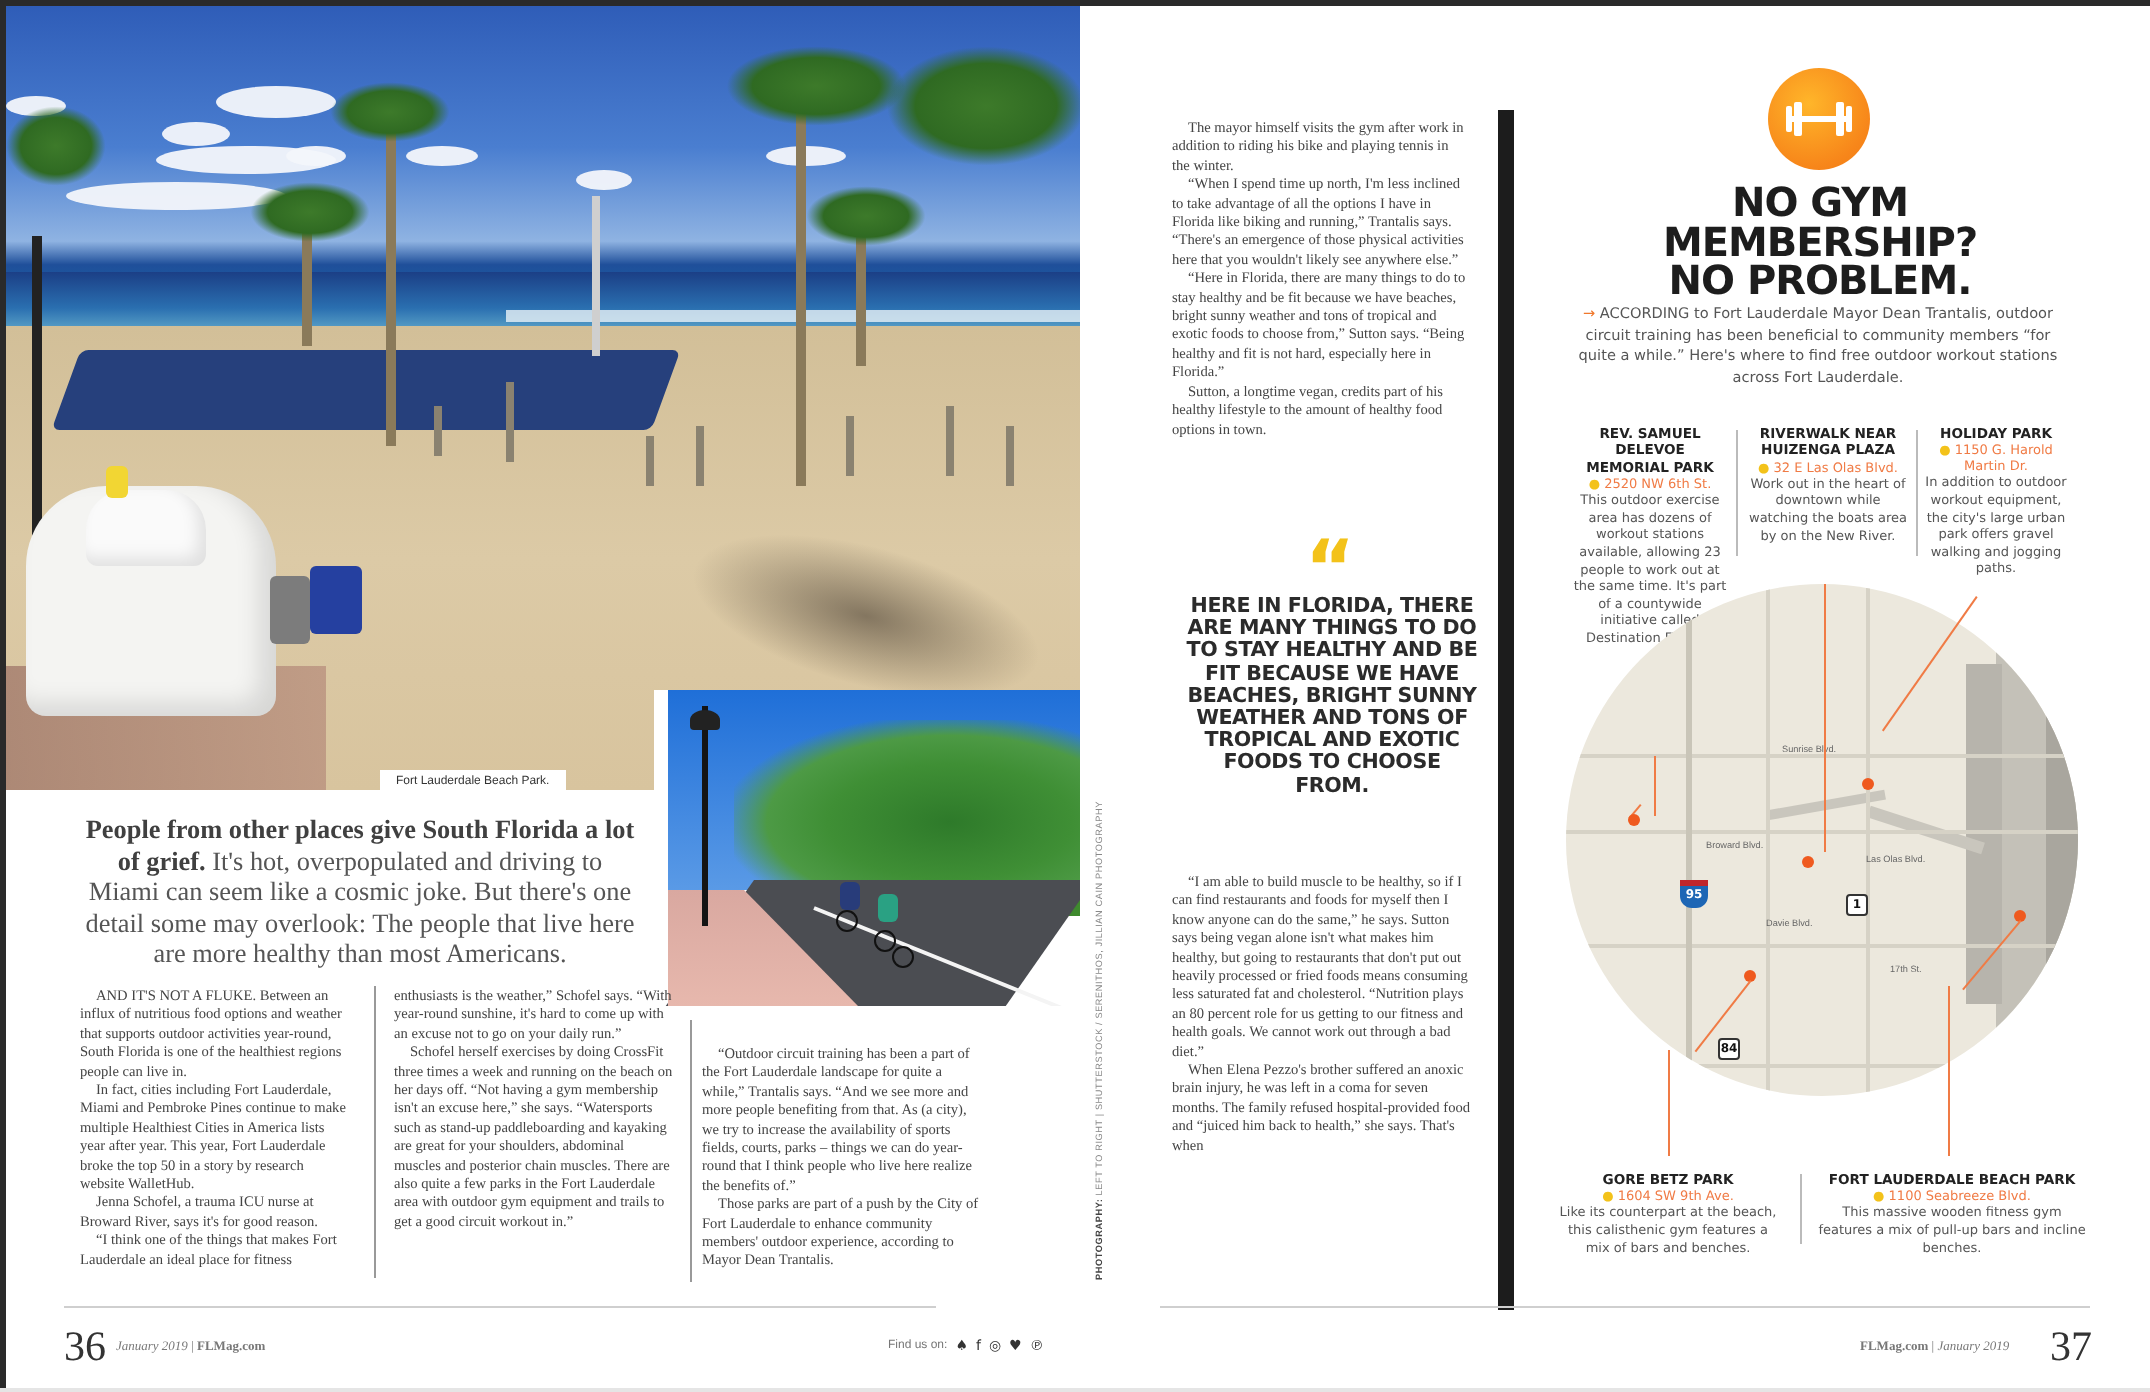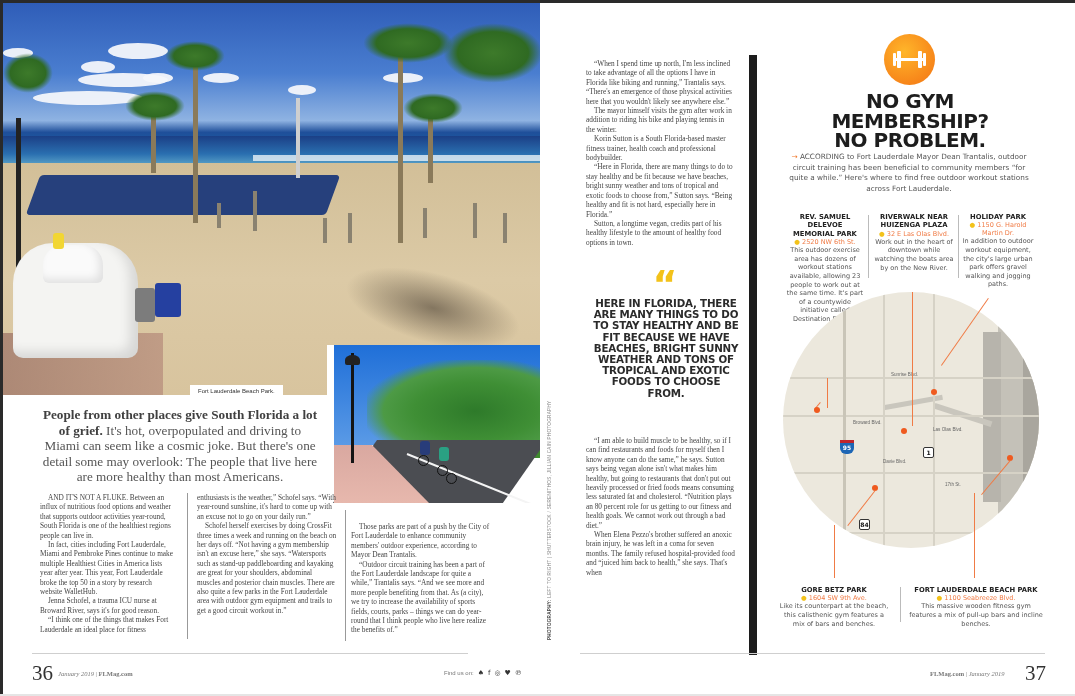--- a/index.html
+++ b/index.html
@@ -168,44 +168,43 @@
   <p>Jenna Schofel, a trauma ICU nurse at Broward River, says it's for good reason.</p>
   <p>“I think one of the things that makes Fort Lauderdale an ideal place for fitness</p>
 </div>
 <div class="col-rule" style="left:187px;top:493px;height:146px;"></div>
 <div class="col" style="left:197px;top:493px;width:140px;">
   <p class="noindent" style="text-indent:0">enthusiasts is the weather,” Schofel says. “With year-round sunshine, it's hard to come up with an excuse not to go on your daily run.”</p>
   <p>Schofel herself exercises by doing CrossFit three times a week and running on the beach on her days off. “Not having a gym membership isn't an excuse here,” she says. “Watersports such as stand-up paddleboarding and kayaking are great for your shoulders, abdominal muscles and posterior chain muscles. There are also quite a few parks in the Fort Lauderdale area with outdoor gym equipment and trails to get a good circuit workout in.”</p>
 </div>
 <div class="col-rule" style="left:345px;top:510px;height:131px;"></div>
 <div class="col" style="left:351px;top:522px;width:140px;">
+  <p>“Outdoor circuit training has been a part of the Fort Lauderdale landscape for quite a while,” Trantalis says. “And we see more and more people benefiting from that. As (a city), we try to increase the availability of sports fields, courts, parks – things we can do year-round that I think people who live here realize the benefits of.”</p>
   <p>Those parks are part of a push by the City of Fort Lauderdale to enhance community members' outdoor experience, according to Mayor Dean Trantalis.</p>
-  <p>“Outdoor circuit training has been a part of the Fort Lauderdale landscape for quite a while,” Trantalis says. “And we see more and more people benefiting from that. As (a city), we try to increase the availability of sports fields, courts, parks – things we can do year-round that I think people who live here realize the benefits of.”</p>
 </div>
 
 <div class="vertical-credit"><b>PHOTOGRAPHY:</b><span> LEFT TO RIGHT | SHUTTERSTOCK / SERENITHOS, JILLIAN CAIN PHOTOGRAPHY</span></div>
 
 <div class="rule-bottom" style="left:32px;top:653px;width:436px;"></div>
 <div class="page-num" style="left:32px;top:661px;">36</div>
 <div class="footer" style="left:58px;top:670px;">
   <i>January 2019</i> | <b>FLMag.com</b>
 </div>
 <div class="social">
   <span>Find us on:</span>
   <span class="ic">♠</span>
   <span class="ic">f</span>
   <span class="ic">◎</span>
   <span class="ic">♥</span>
   <span class="ic">℗</span>
 </div>
 
 <div class="col" style="left:586px;top:59px;width:148px;">
+  <p>The mayor himself visits the gym after work in addition to riding his bike and playing tennis in the winter.</p>
   <p>“When I spend time up north, I'm less inclined to take advantage of all the options I have in Florida like biking and running,” Trantalis says. “There's an emergence of those physical activities here that you wouldn't likely see anywhere else.”</p>
-  <p>The mayor himself visits the gym after work in addition to riding his bike and playing tennis in the winter.</p>
-  <p>Korin Sutton is a South Florida-based master fitness trainer, health coach and professional bodybuilder.</p>
   <p>“Here in Florida, there are many things to do to stay healthy and be fit because we have beaches, bright sunny weather and tons of tropical and exotic foods to choose from,” Sutton says. “Being healthy and fit is not hard, especially here in Florida.”</p>
   <p>Sutton, a longtime vegan, credits part of his healthy lifestyle to the amount of healthy food options in town.</p>
 </div>
 
 <div class="pull-quote-mark">“</div>
 <div class="pull-quote">Here in Florida, there are many things to do to stay healthy and be fit because we have beaches, bright sunny weather and tons of tropical and exotic foods to choose from.</div>
 
 <div class="col" style="left:586px;top:436px;width:150px;">
   <p>“I am able to build muscle to be healthy, so if I can find restaurants and foods for myself then I know anyone can do the same,” he says. Sutton says being vegan alone isn't what makes him healthy, but going to restaurants that don't put out heavily processed or fried foods means consuming less saturated fat and cholesterol. “Nutrition plays an 80 percent role for us getting to our fitness and health goals. We cannot work out through a bad diet.”</p>
   <p>When Elena Pezzo's brother suffered an anoxic brain injury, he was left in a coma for seven months. The family refused hospital-provided food and “juiced him back to health,” she says. That's when</p>

